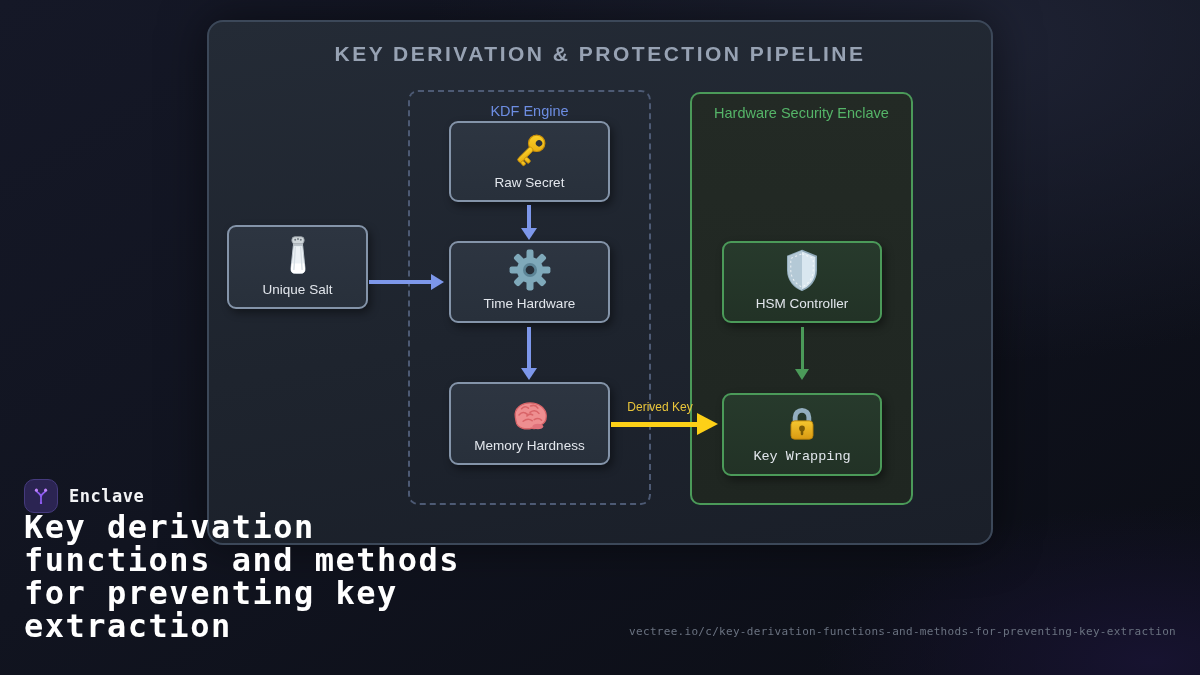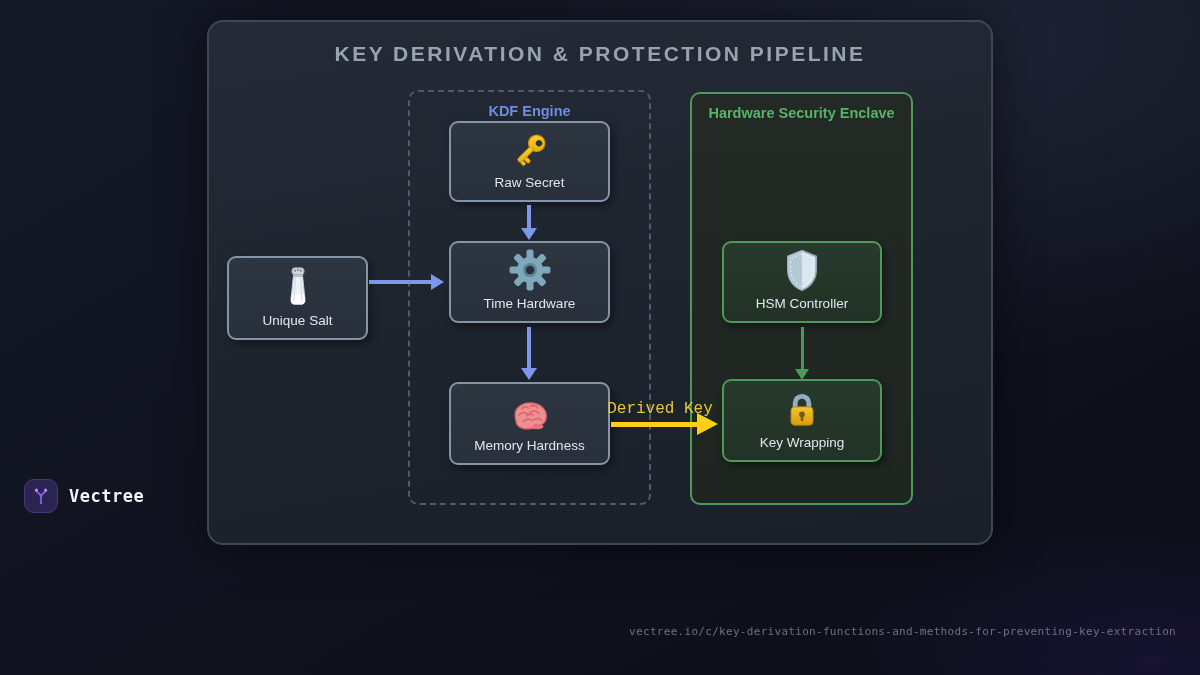--- a/index.html
+++ b/index.html
@@ -27,21 +27,21 @@
 
   
   .group { position:absolute; border-radius:10px; }
   .kdf-group { left:408px; top:90px; width:243px; height:415px; border:2px dashed #4d5a74; }
   .enclave-group {
     left:690px; top:92px; width:223px; height:413px; border:2px solid #4b9a59;
     background:linear-gradient(180deg,#232a25 0%,#1f2621 100%);
   }
   .group-label {
     position:absolute; top:11px; left:0; width:100%; text-align:center;
-    font-size:14.5px; font-weight:bold;
+    font-size:14.5px; font-weight:normal;
   }
   .kdf-group .group-label { color:#6d8de2; }
   .enclave-group .group-label { color:#55b468; }
 
   
   .node {
     position:absolute; border-radius:9px;
     display:flex; flex-direction:column; align-items:center; justify-content:flex-end;
     padding-bottom:10px; gap:5px;
   }
@@ -49,26 +49,26 @@
     background:linear-gradient(180deg,#2d3541 0%,#28303b 100%);
     border:2px solid #8494a9; box-shadow:3px 4px 9px rgba(0,0,0,.42);
   }
   .node.green {
     background:linear-gradient(180deg,#273a2c 0%,#223226 100%);
     border:2px solid #4b9a59; box-shadow:3px 4px 9px rgba(0,0,0,.42);
   }
   .node-label { font-size:13.5px; color:#e2e6ec; }
   .node .icon { display:flex; align-items:center; justify-content:center; }
 
-  #node-unique-salt   { left:227px; top:256px; width:141px; height:84px; }
+  #node-unique-salt   { left:227px; top:225px; width:141px; height:84px; }
   #node-raw-secret    { left:449px; top:121px; width:161px; height:81px; }
   #node-time-iteration{ left:449px; top:241px; width:161px; height:82px; }
   #node-memory       { left:449px; top:382px; width:161px; height:83px; }
   #node-hsm          { left:722px; top:241px; width:160px; height:82px; }
-  #node-key-wrapping { left:722px; top:379px; width:160px; height:83px; }
+  #node-key-wrapping { left:722px; top:393px; width:160px; height:83px;font-family:Liberation Mono, monospace; }
 
   
   .arrow { position:absolute; }
   .arrow i { position:absolute; display:block; }
   .shaft-h { background:#7d97ea; height:3.5px; }
   .shaft-v { background:#7d97ea; width:3.5px; }
   .head-right-blue { width:0; height:0; border-top:8px solid transparent; border-bottom:8px solid transparent; border-left:13px solid #7d97ea; }
   .head-down-blue  { width:0; height:0; border-left:8px solid transparent; border-right:8px solid transparent; border-top:12px solid #7d97ea; }
 
   #arrow-salt { left:369px; top:274px; width:75px; height:16px; }
@@ -87,21 +87,21 @@
   #arrow-hsm .shaft-v { left:6.5px; top:0; height:43px; width:3px; background:#4b9a59; }
   #arrow-hsm .head-down-green { left:0.5px; bottom:0; width:0; height:0;
     border-left:7.5px solid transparent; border-right:7.5px solid transparent; border-top:11px solid #4b9a59; }
 
   #arrow-derived { left:611px; top:413px; width:107px; height:22px; }
   #arrow-derived .shaft-h { left:0; top:8.5px; width:87px; height:5px; background:#fdd017; }
   #arrow-derived .head-right-yellow { right:0; top:0; width:0; height:0;
     border-top:11px solid transparent; border-bottom:11px solid transparent; border-left:21px solid #fdd017; }
   .edge-label {
     position:absolute; left:605px; top:400px; width:110px; text-align:center;
-    font-size:16px; font-weight:500; color:#e9c53a;font-family:Liberation Mono, monospace;
+    font-size:12px; font-weight:500; color:#e9c53a;
   }
 
   
   .brand-row { position:absolute; left:24px; top:479px; height:34px; display:flex; align-items:center; gap:11px; }
   .logo {
     width:34px; height:34px; border-radius:10px; background:#2b2452;
     border:1px solid #453a7d; display:flex; align-items:center; justify-content:center;
   }
   .brand-name {
     color:#f2f3f5; font-family:"DejaVu Sans Mono", monospace; font-weight:bold;
@@ -256,19 +256,20 @@
 
   <div class="brand-row">
     <div class="logo">
       <svg width="22" height="22" viewBox="0 0 24 24">
         <path d="M12 19.5 V13 M12 13 C12 9.5 9 9.5 7.2 6.8 M12 13 C12 9.5 15 9.5 16.8 6.8" fill="none" stroke="#8e5cf0" stroke-width="1.9" stroke-linecap="round"></path>
         <circle cx="7" cy="5.6" r="1.7" fill="#c084fc"></circle>
         <circle cx="17" cy="5.6" r="1.7" fill="#c084fc"></circle>
         <circle cx="12" cy="19.5" r="1.3" fill="#8e5cf0"></circle>
       </svg>
     </div>
-    <div class="brand-name">Vectree</div>
-  </div>
-
+    <div class="brand-name">Enclave</div>
+  </div>
+
+  <h2 class="headline">Key derivation functions and methods for preventing key extraction</h2>
 
   <div class="footer-url">vectree.io/c/key-derivation-functions-and-methods-for-preventing-key-extraction</div>
 
 </div>
 
 </body></html>

